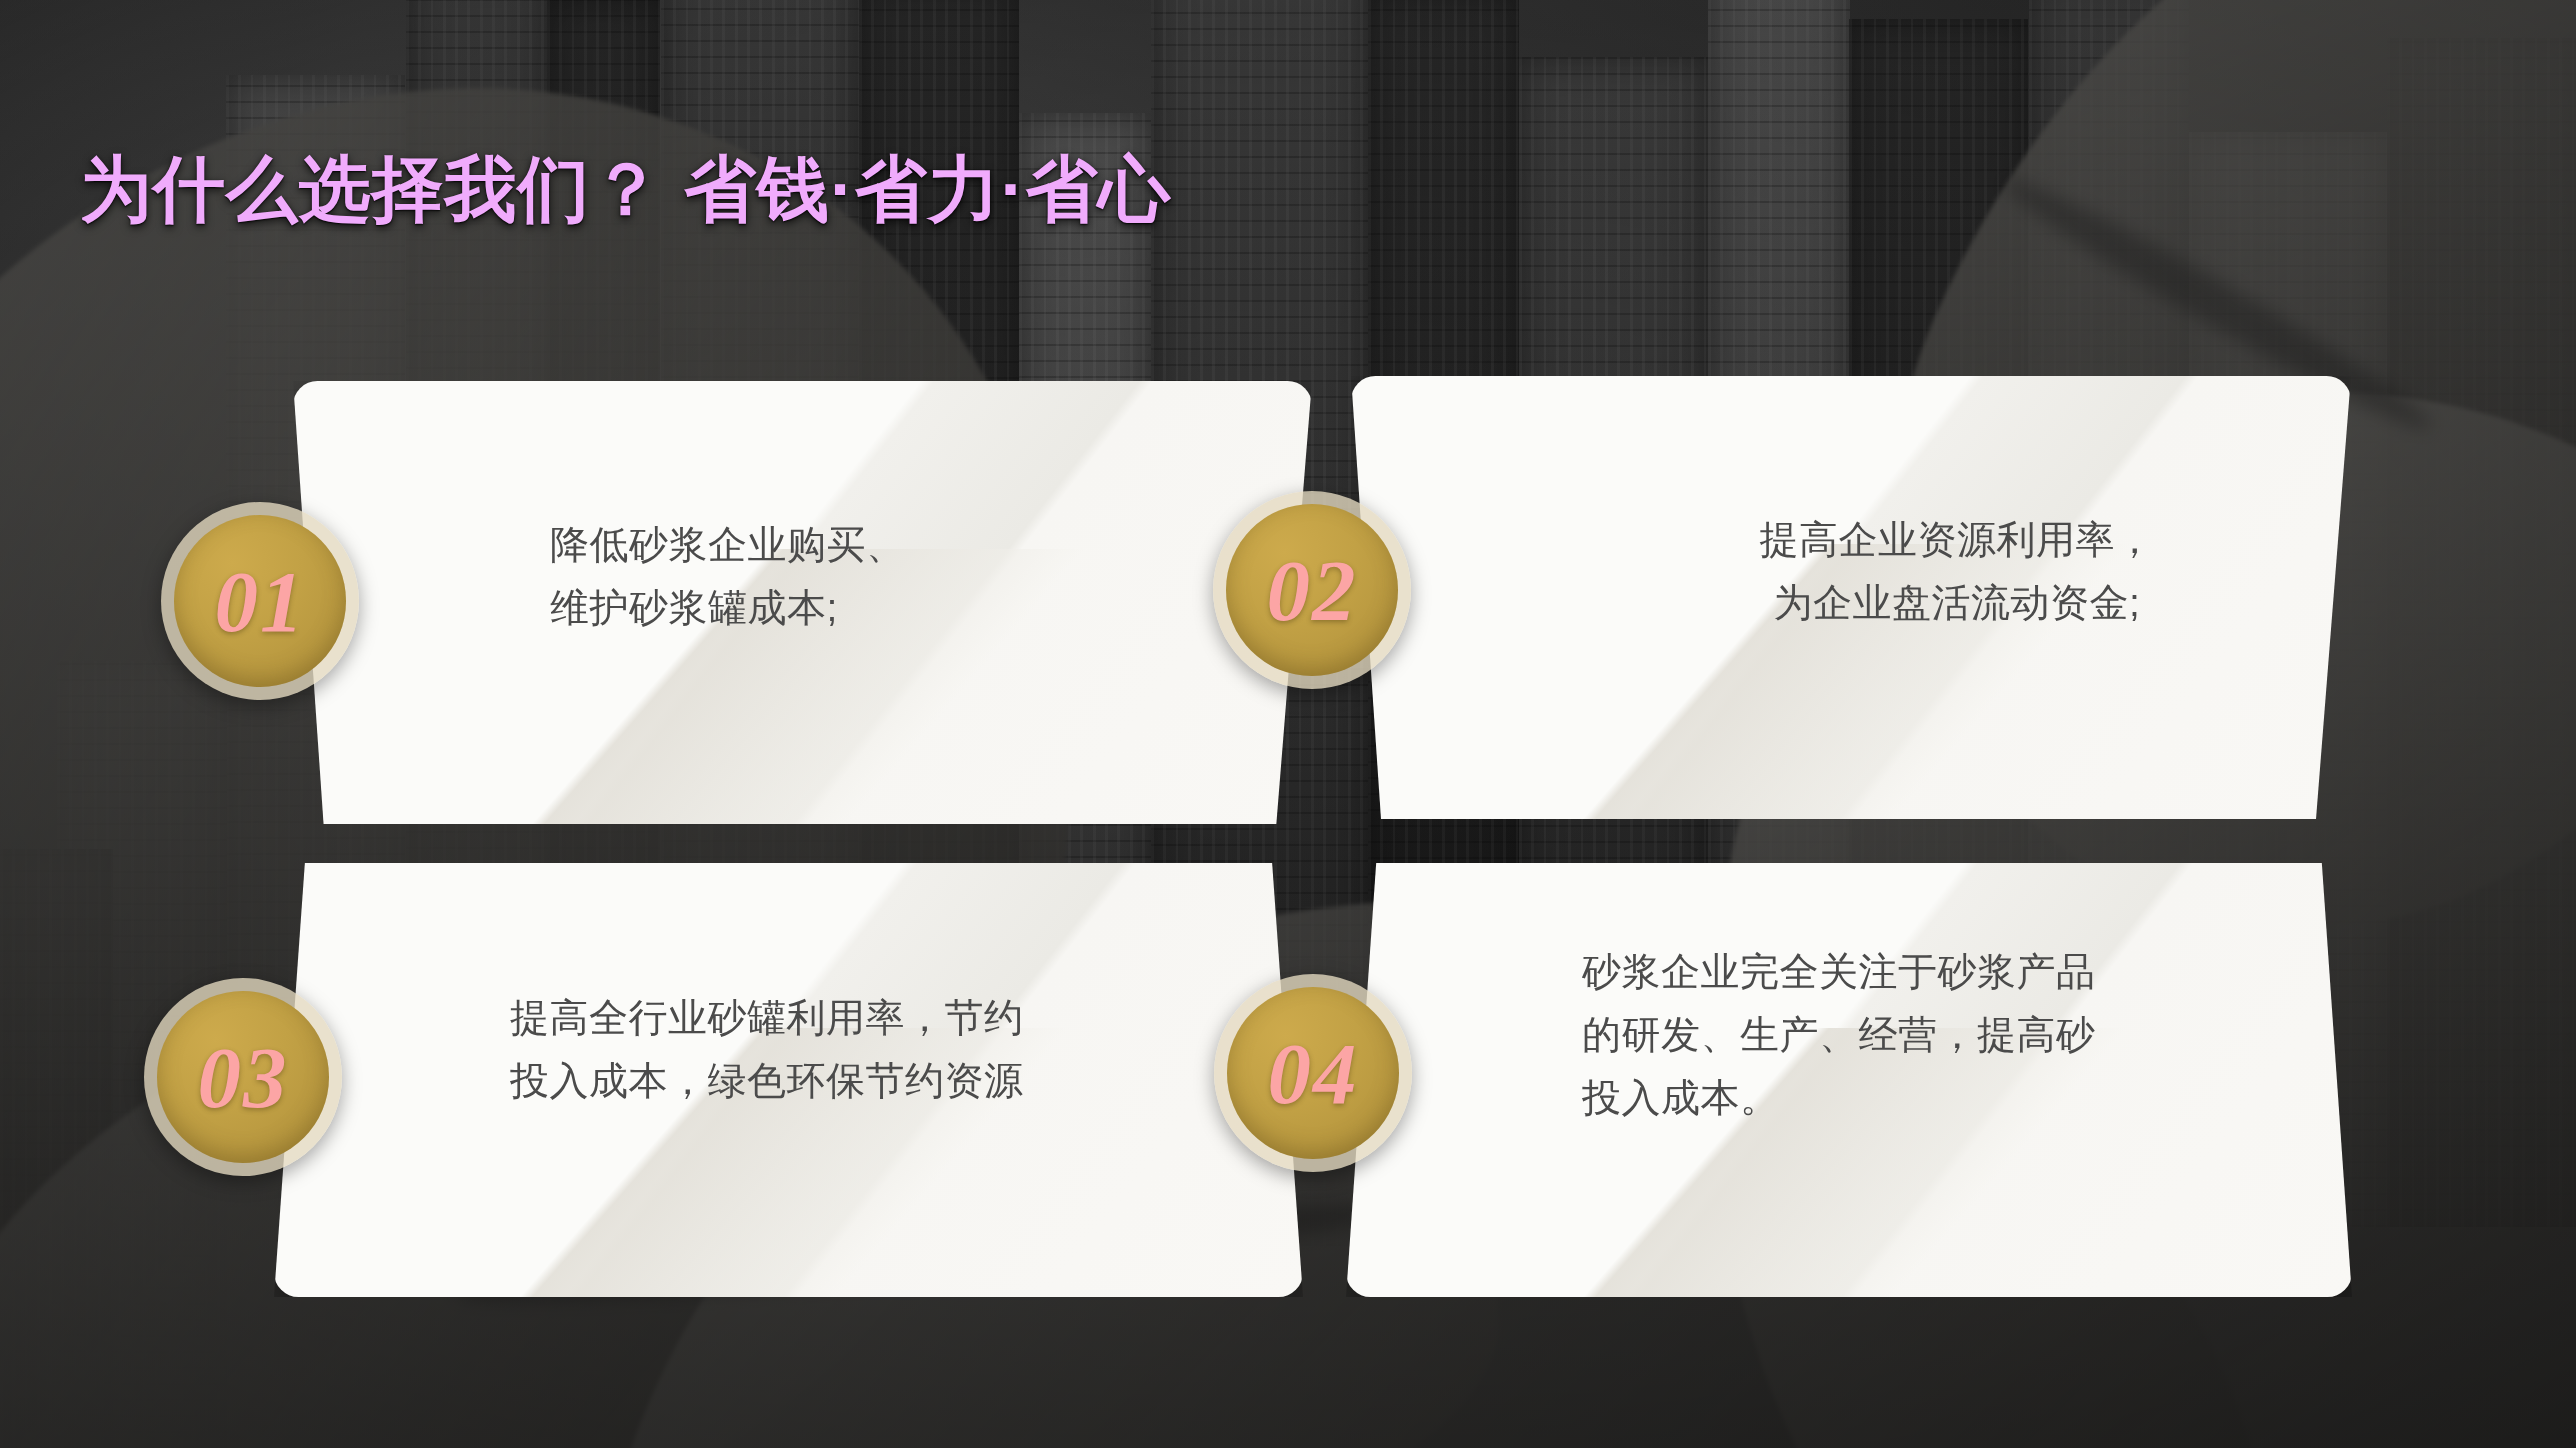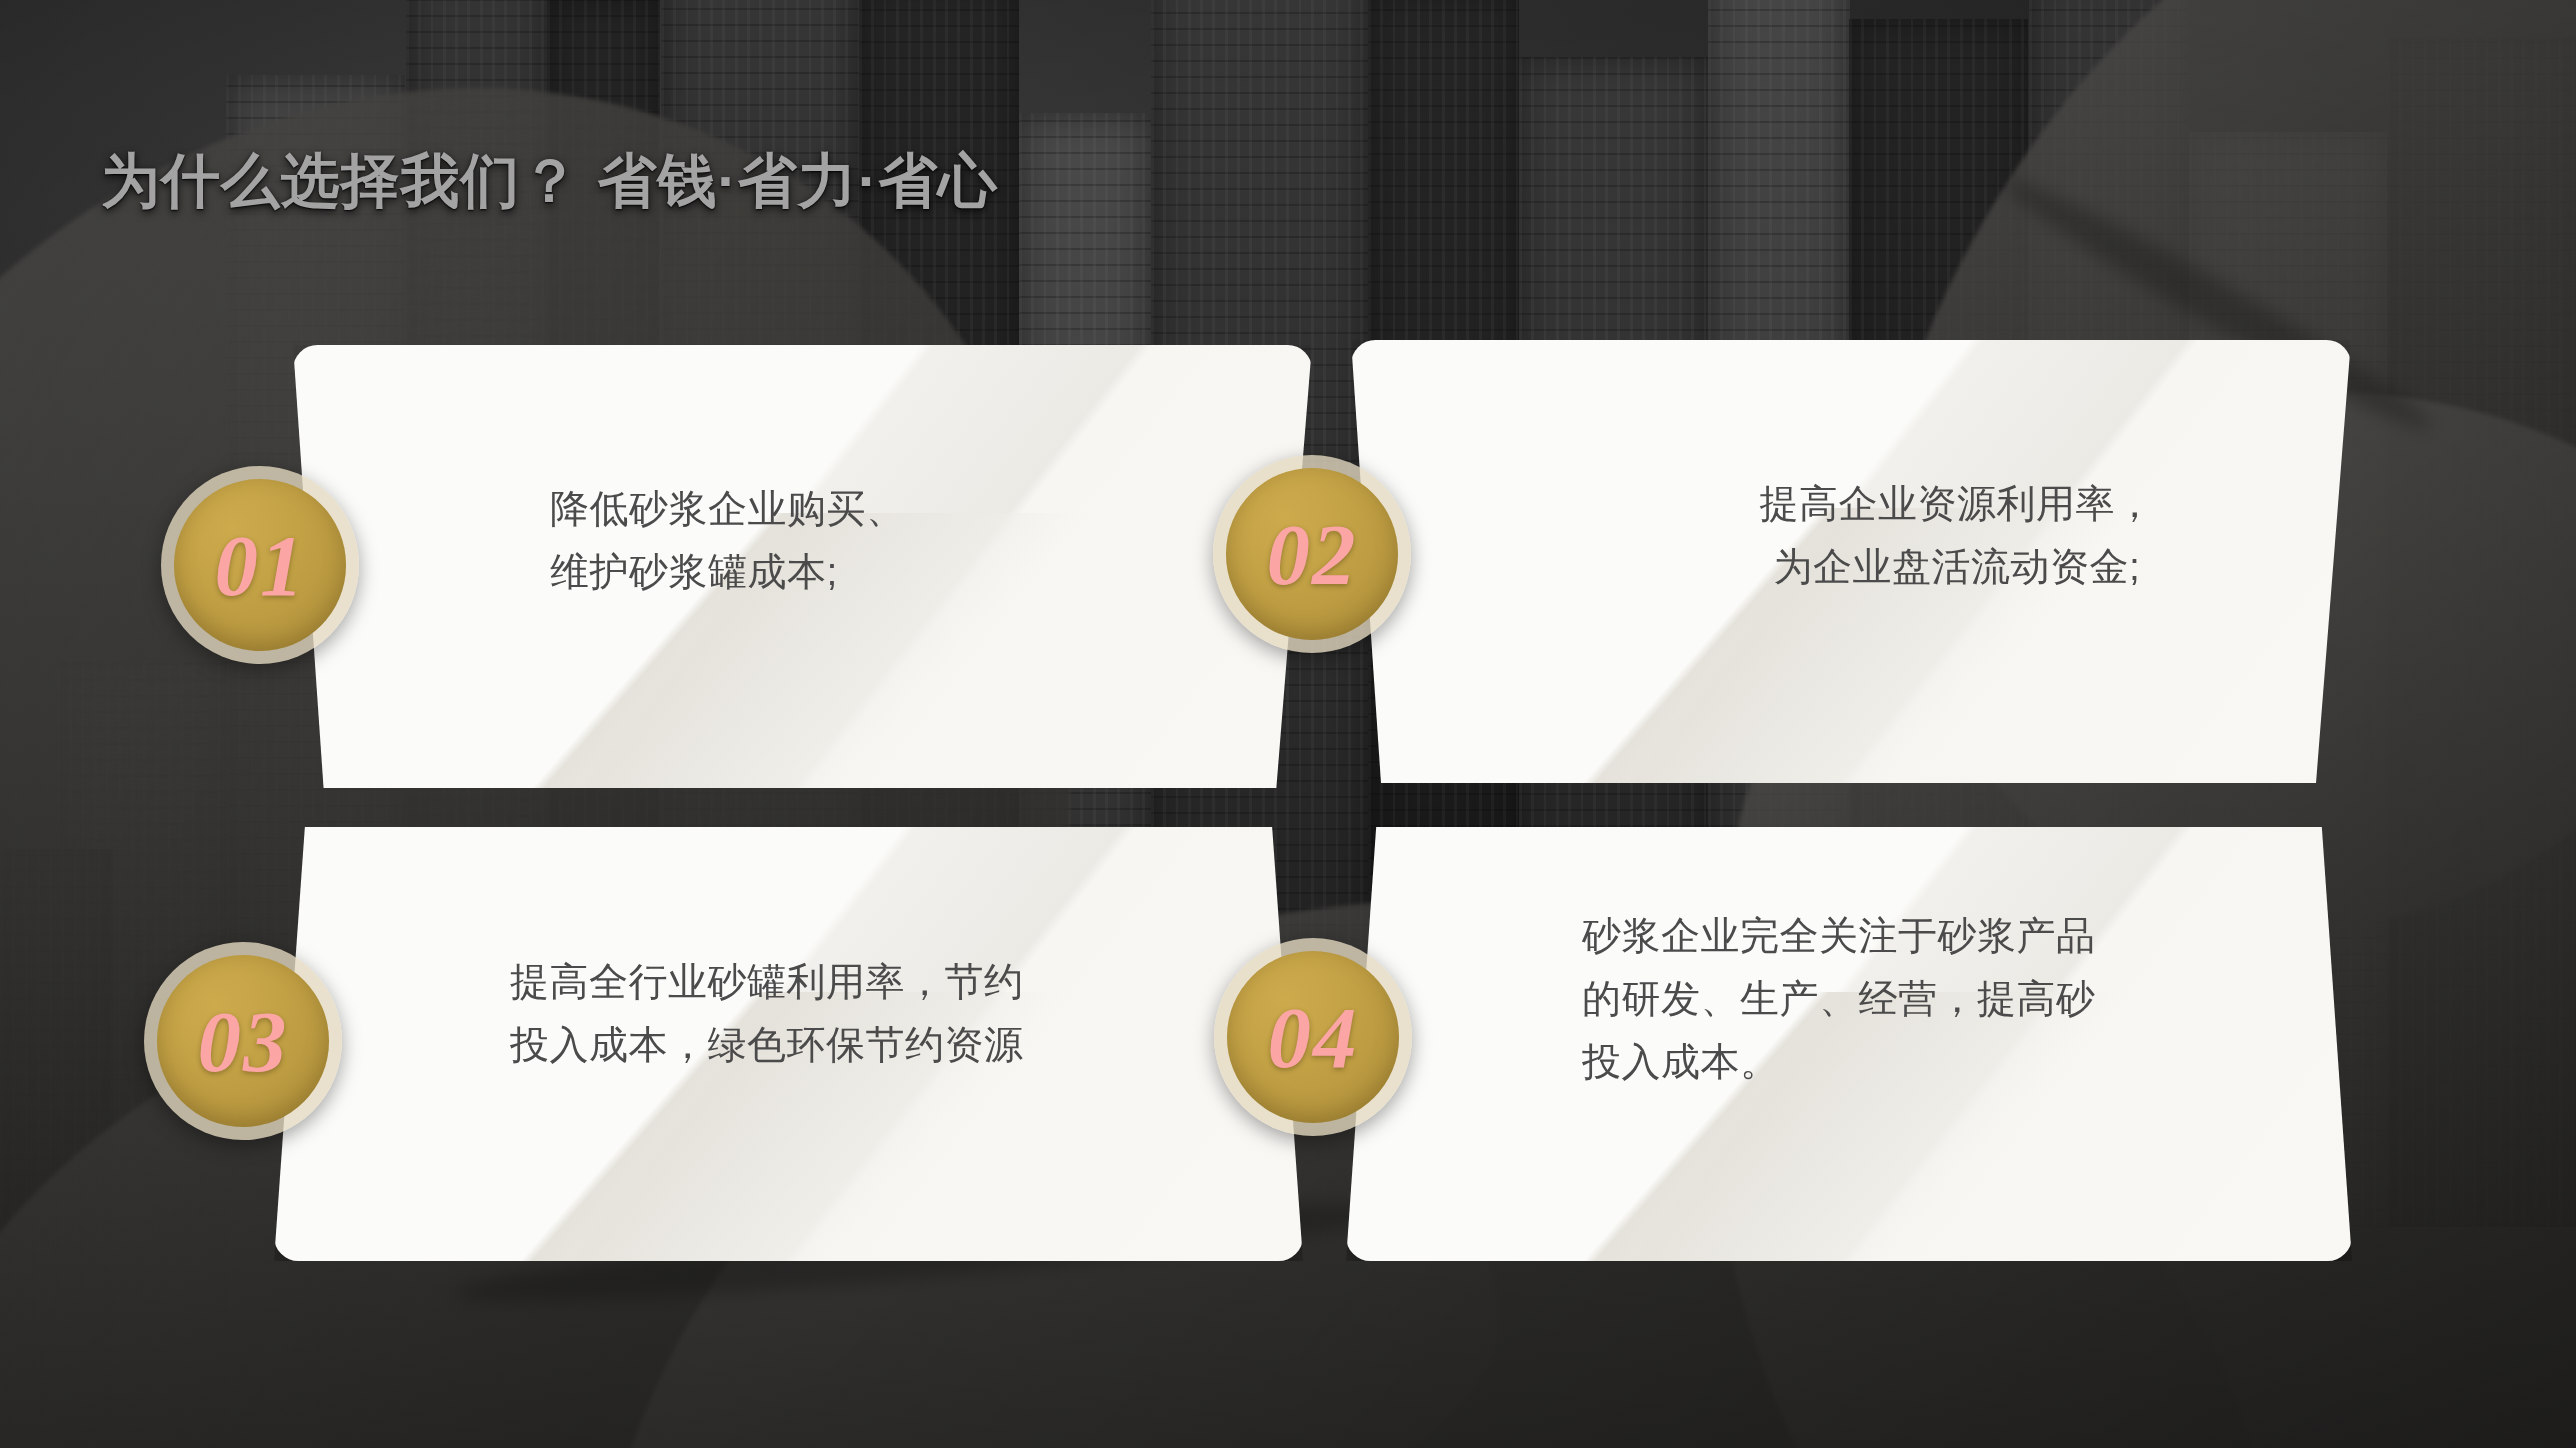--- a/index.html
+++ b/index.html
@@ -96,32 +96,32 @@
   .bg-vignette {
     position: absolute; inset: 0;
     background:
       linear-gradient(180deg, rgba(20,20,20,.30) 0%, rgba(15,15,15,.42) 40%, rgba(10,10,10,.55) 100%),
       radial-gradient(ellipse 90% 80% at 50% 45%, rgba(0,0,0,0) 0%, rgba(0,0,0,.45) 100%);
   }
 
   
   .title {
     position: absolute;
-    left: 101px;
+    left: 80px;
     top: 142px;
-    font-size: 59px;
+    font-size: 72px;
     font-weight: 700;
-    color: #a3a3a3;
+    color: #f0abfc;
     letter-spacing: 0.9px;
     white-space: nowrap;
     text-shadow: 0 2.8px 8.5px rgba(0,0,0,.75), 0 0.9px 1.9px rgba(0,0,0,.9);
   }
 
   
-  .cards { position: absolute; inset: 0; }
+  .cards { position: absolute; inset: 0; margin-top: 36px; }
 
   .card-slot { position: absolute; }
 
   
   .card-body {
     position: absolute;
     inset: 0;
     background: linear-gradient(128deg,
                  #fbfbf9 0%, #fbfbf9 46%,
                  #f1f0ec 47%, #ebeae5 62%,

